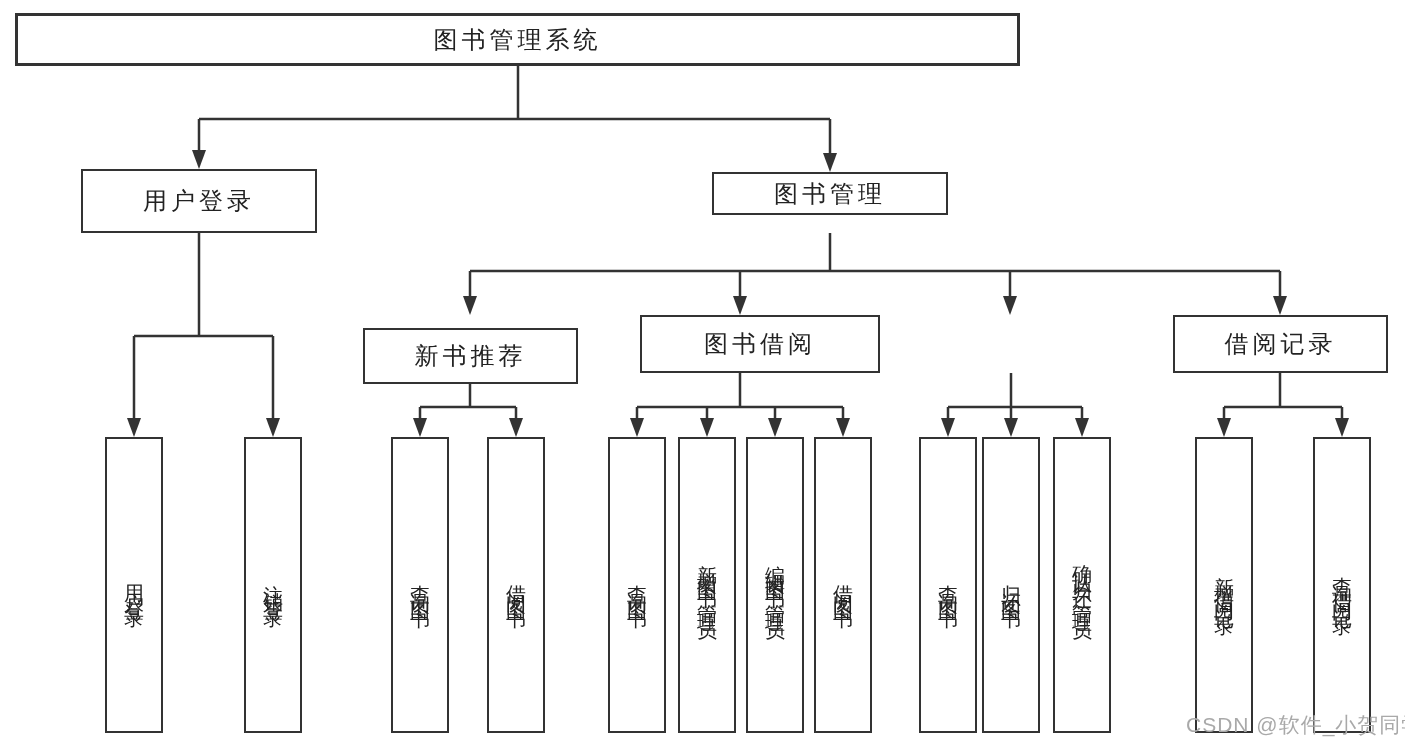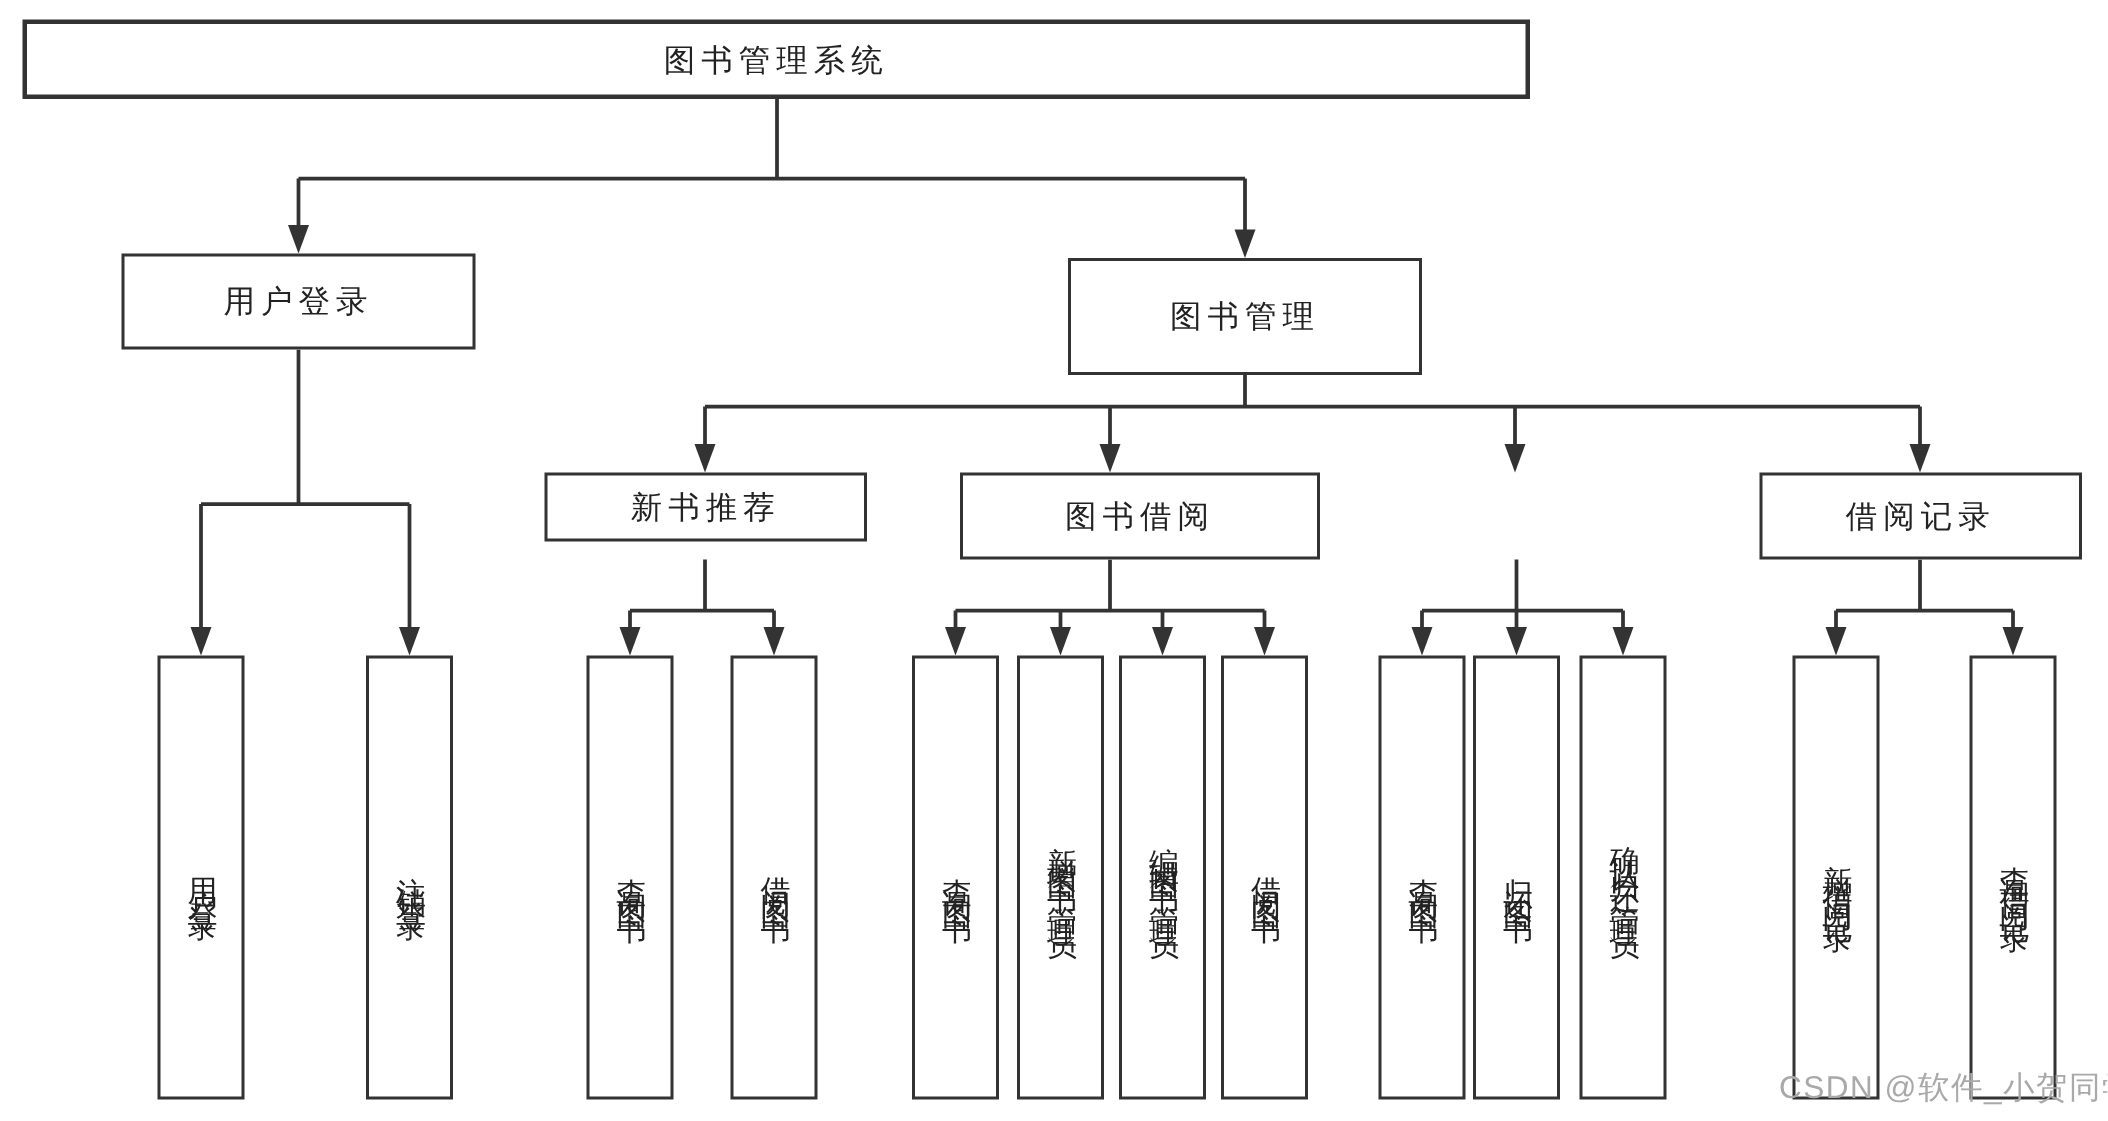--- a/index.html
+++ b/index.html
@@ -11,21 +11,21 @@
   .connectors{position:absolute;left:0;top:0;z-index:1;}
   .connectors path{stroke:var(--line,#333);stroke-width:2.5;fill:none;}
   .connectors polygon{fill:var(--line,#333);stroke:none;}
   .box{
     position:absolute;box-sizing:border-box;z-index:2;
     background:#ffffff;border:2.5px solid var(--line,#333);
     display:flex;align-items:center;justify-content:center;
     color:var(--text,#222);
   }
   .box.root{border-width:3px;}
-  .box.h span{font-size:21px;letter-spacing:4px;white-space:nowrap;}
+  .box.h span{font-size:24px;letter-spacing:4px;white-space:nowrap;}
   .box.v span{
     writing-mode:vertical-rl;text-orientation:mixed;
     font-size:20px;letter-spacing:8px;line-height:1.25;white-space:nowrap;
   }
   .watermark{
     position:absolute;left:1186px;top:711px;z-index:3;
     font-size:21px;letter-spacing:1px;white-space:nowrap;
     color:var(--watermark,#a9a9a9);
   }
 </style>
@@ -77,25 +77,25 @@
     </g>
   </svg>
 
   <div class="box h root" style="left:15px;top:13px;width:1005px;height:53px">
     <span>图书管理系统</span>
   </div>
 
   <div class="box h" style="left:81px;top:169px;width:236px;height:64px">
     <span>用户登录</span>
   </div>
-  <div class="box h" style="left:712px;top:172px;width:236px;height:78px">
+  <div class="box h" style="left:712px;top:172px;width:236px;height:43px">
     <span>图书管理</span>
   </div>
 
-  <div class="box h" style="left:363px;top:315px;width:215px;height:46px">
+  <div class="box h" style="left:363px;top:328px;width:215px;height:56px">
     <span>新书推荐</span>
   </div>
   <div class="box h" style="left:640px;top:315px;width:240px;height:58px">
     <span>图书借阅</span>
   </div>
   <div class="box h" style="left:1173px;top:315px;width:215px;height:58px">
     <span>借阅记录</span>
   </div>
 
   <div class="box v" style="left:105px;top:437px;width:58px;height:296px">

